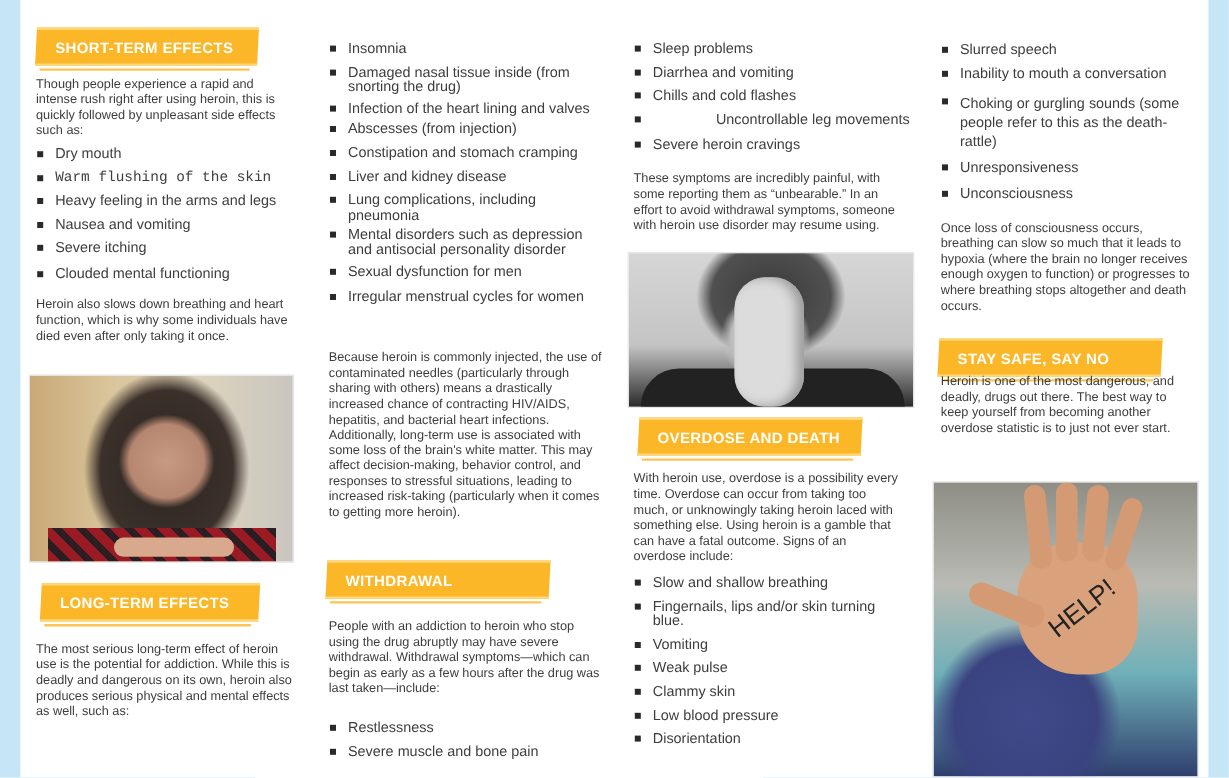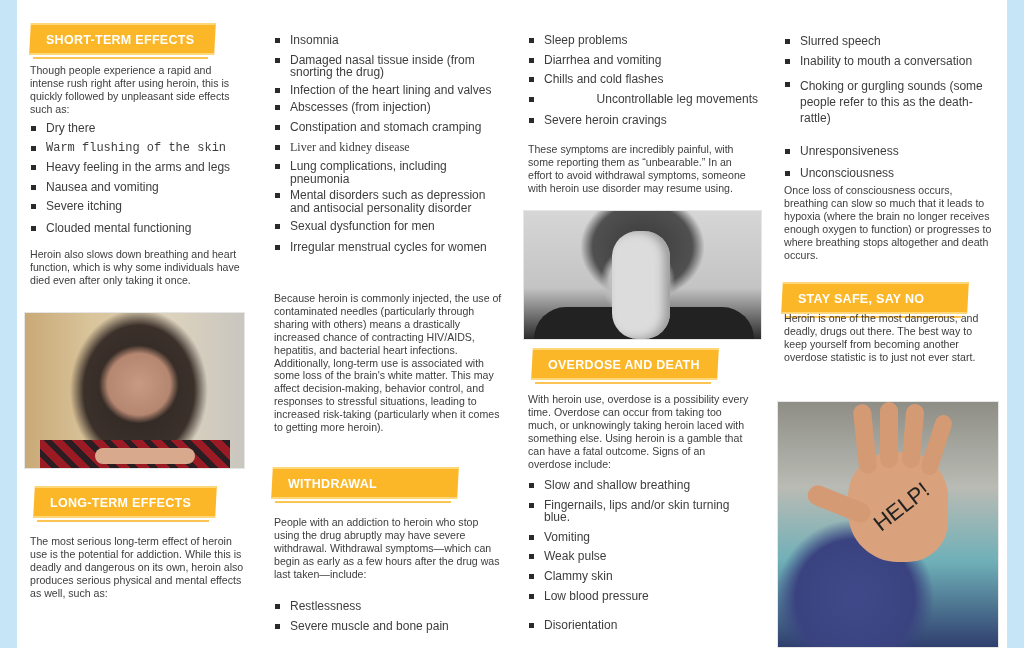--- a/index.html
+++ b/index.html
@@ -68,21 +68,21 @@
 <body>
 
 <div class="page">
 
   <div class="col" style="left:13px; width:215px;">
     <div class="banner" style="left:0; top:23px; width:185px;">
       <span>SHORT-TERM EFFECTS</span>
     </div>
     <p class="body abs" style="top:64px; width:212px;">Though people experience a rapid and intense rush right after using heroin, this is quickly followed by unpleasant side effects such as:</p>
     <ul class="bullets abs" style="top:122px; width:215px;">
-      <li style="margin-bottom:7px;">Dry there</li>
+      <li style="margin-bottom:7px;">Dry mouth</li>
       <li style="margin-bottom:7px;font-family:Liberation Mono, monospace;">Warm flushing of the skin</li>
       <li style="margin-bottom:7px;">Heavy feeling in the arms and legs</li>
       <li style="margin-bottom:7px;">Nausea and vomiting</li>
       <li style="margin-bottom:9px;">Severe itching</li>
       <li>Clouded mental functioning</li>
     </ul>
     <p class="body abs" style="top:248px; width:212px;">Heroin also slows down breathing and heart function, which is why some individuals have died even after only taking it once.</p>
 
     <div class="photo" style="left:-6px; top:312px; width:221px; height:157px;
          background: radial-gradient(ellipse 26% 36% at 52% 46%, #c79a82 0%, #b58670 55%, transparent 70%),
@@ -99,21 +99,21 @@
     <p class="body abs" style="top:535px; width:216px;">The most serious long-term effect of heroin use is the potential for addiction. While this is deadly and dangerous on its own, heroin also produces serious physical and mental effects as well, such as:</p>
   </div>
 
   <div class="col" style="left:257px; width:232px;">
     <ul class="bullets abs" style="top:34px; width:232px;">
       <li style="margin-bottom:7px;">Insomnia</li>
       <li style="margin-bottom:5px;">Damaged nasal tissue inside (from snorting the drug)</li>
       <li style="margin-bottom:5px;">Infection of the heart lining and valves</li>
       <li style="margin-bottom:7px;">Abscesses (from injection)</li>
       <li style="margin-bottom:7px;">Constipation and stomach cramping</li>
-      <li style="margin-bottom:7px;font-family:Liberation Serif, serif;">Liver and kidney disease</li>
+      <li style="margin-bottom:7px;">Liver and kidney disease</li>
       <li style="margin-bottom:4px;">Lung complications, including pneumonia</li>
       <li style="margin-bottom:5px;">Mental disorders such as depression and antisocial personality disorder</li>
       <li style="margin-bottom:9px;">Sexual dysfunction for men</li>
       <li>Irregular menstrual cycles for women</li>
     </ul>
     <p class="body abs" style="top:292px; width:232px;">Because heroin is commonly injected, the use of contaminated needles (particularly through sharing with others) means a drastically increased chance of contracting HIV/AIDS, hepatitis, and bacterial heart infections. Additionally, long-term use is associated with some loss of the brain's white matter. This may affect decision-making, behavior control, and responses to stressful situations, leading to increased risk-taking (particularly when it comes to getting more heroin).</p>
 
     <div class="banner" style="left:-2px; top:467px; width:186px;">
       <span>WITHDRAWAL</span>
     </div>
@@ -145,30 +145,30 @@
     <div class="banner" style="left:4px; top:348px; width:186px;">
       <span>OVERDOSE AND DEATH</span>
     </div>
     <p class="body abs" style="top:393px; width:222px;">With heroin use, overdose is a possibility every time. Overdose can occur from taking too much, or unknowingly taking heroin laced with something else. Using heroin is a gamble that can have a fatal outcome. Signs of an overdose include:</p>
     <ul class="bullets abs" style="top:479px; width:222px;">
       <li style="margin-bottom:7px;">Slow and shallow breathing</li>
       <li style="margin-bottom:7px;">Fingernails, lips and/or skin turning blue.</li>
       <li style="margin-bottom:7px;">Vomiting</li>
       <li style="margin-bottom:7px;">Weak pulse</li>
       <li style="margin-bottom:7px;">Clammy skin</li>
-      <li style="margin-bottom:17px;">Low blood pressure</li>
+      <li style="margin-bottom:7px;">Low blood pressure</li>
       <li>Disorientation</li>
     </ul>
   </div>
 
   <div class="col" style="left:767px; width:218px;">
     <ul class="bullets abs" style="top:35px; width:205px;">
       <li style="margin-bottom:7px;">Slurred speech</li>
       <li style="margin-bottom:11px;">Inability to mouth a conversation</li>
-      <li style="margin-bottom:19px; line-height:16px;">Choking or gurgling sounds (some people refer to this as the death-rattle)</li>
+      <li style="margin-bottom:7px; line-height:16px;">Choking or gurgling sounds (some people refer to this as the death-rattle)</li>
       <li style="margin-bottom:9px;">Unresponsiveness</li>
       <li>Unconsciousness</li>
     </ul>
     <p class="body abs" style="top:184px; width:210px;">Once loss of consciousness occurs, breathing can slow so much that it leads to hypoxia (where the brain no longer receives enough oxygen to function) or progresses to where breathing stops altogether and death occurs.</p>
 
     <div class="banner" style="left:-2px; top:282px; width:186px;">
       <span>STAY SAFE, SAY NO</span>
     </div>
     <p class="body abs" style="top:312px; width:212px;">Heroin is one of the most dangerous, and deadly, drugs out there. The best way to keep yourself from becoming another overdose statistic is to just not ever start.</p>
 

